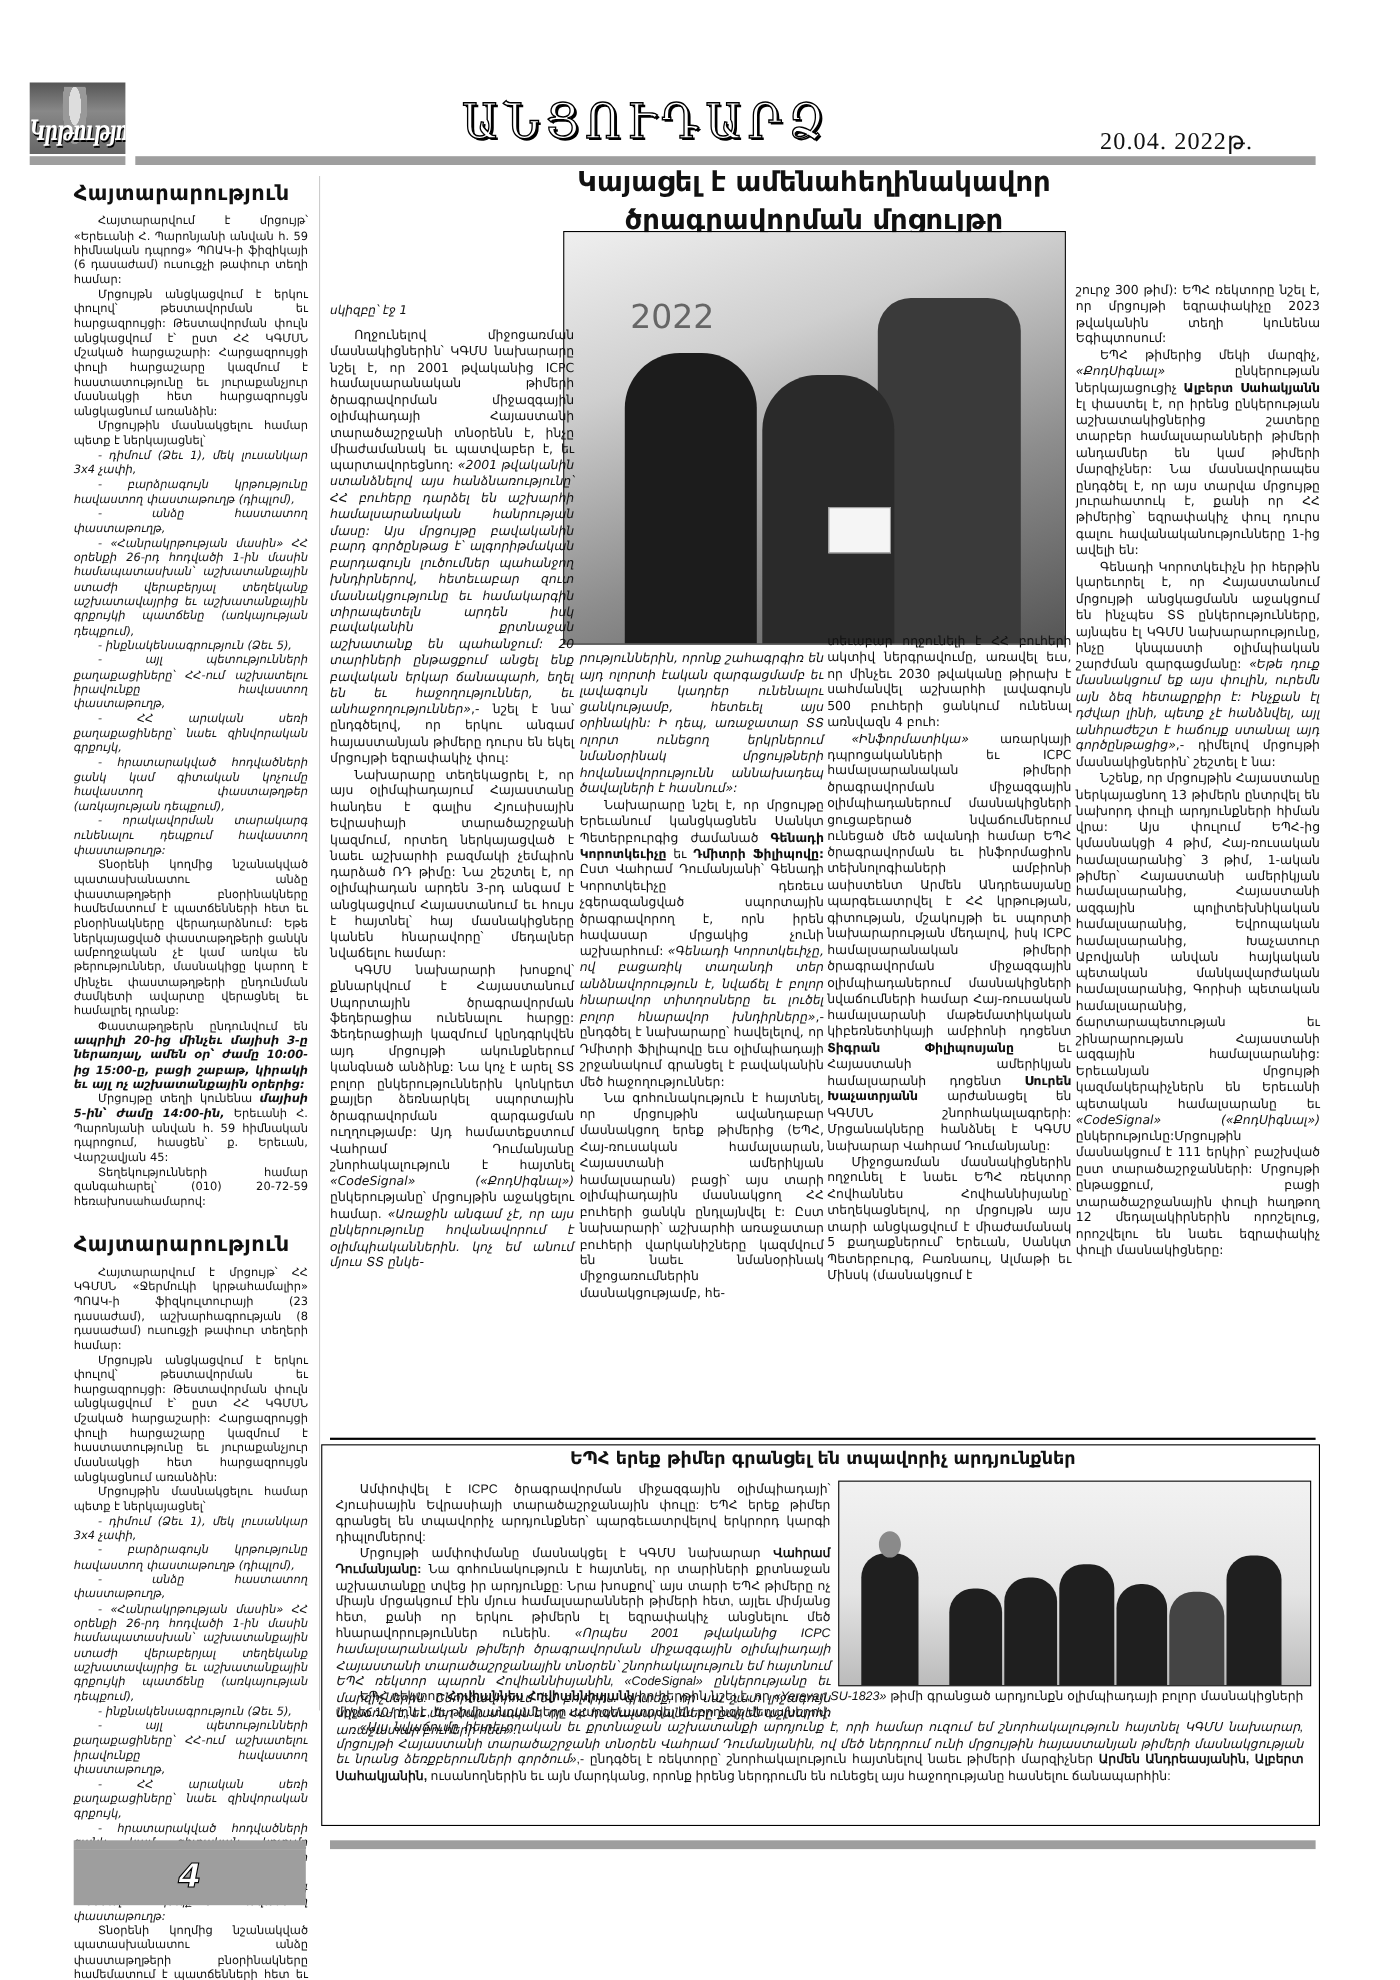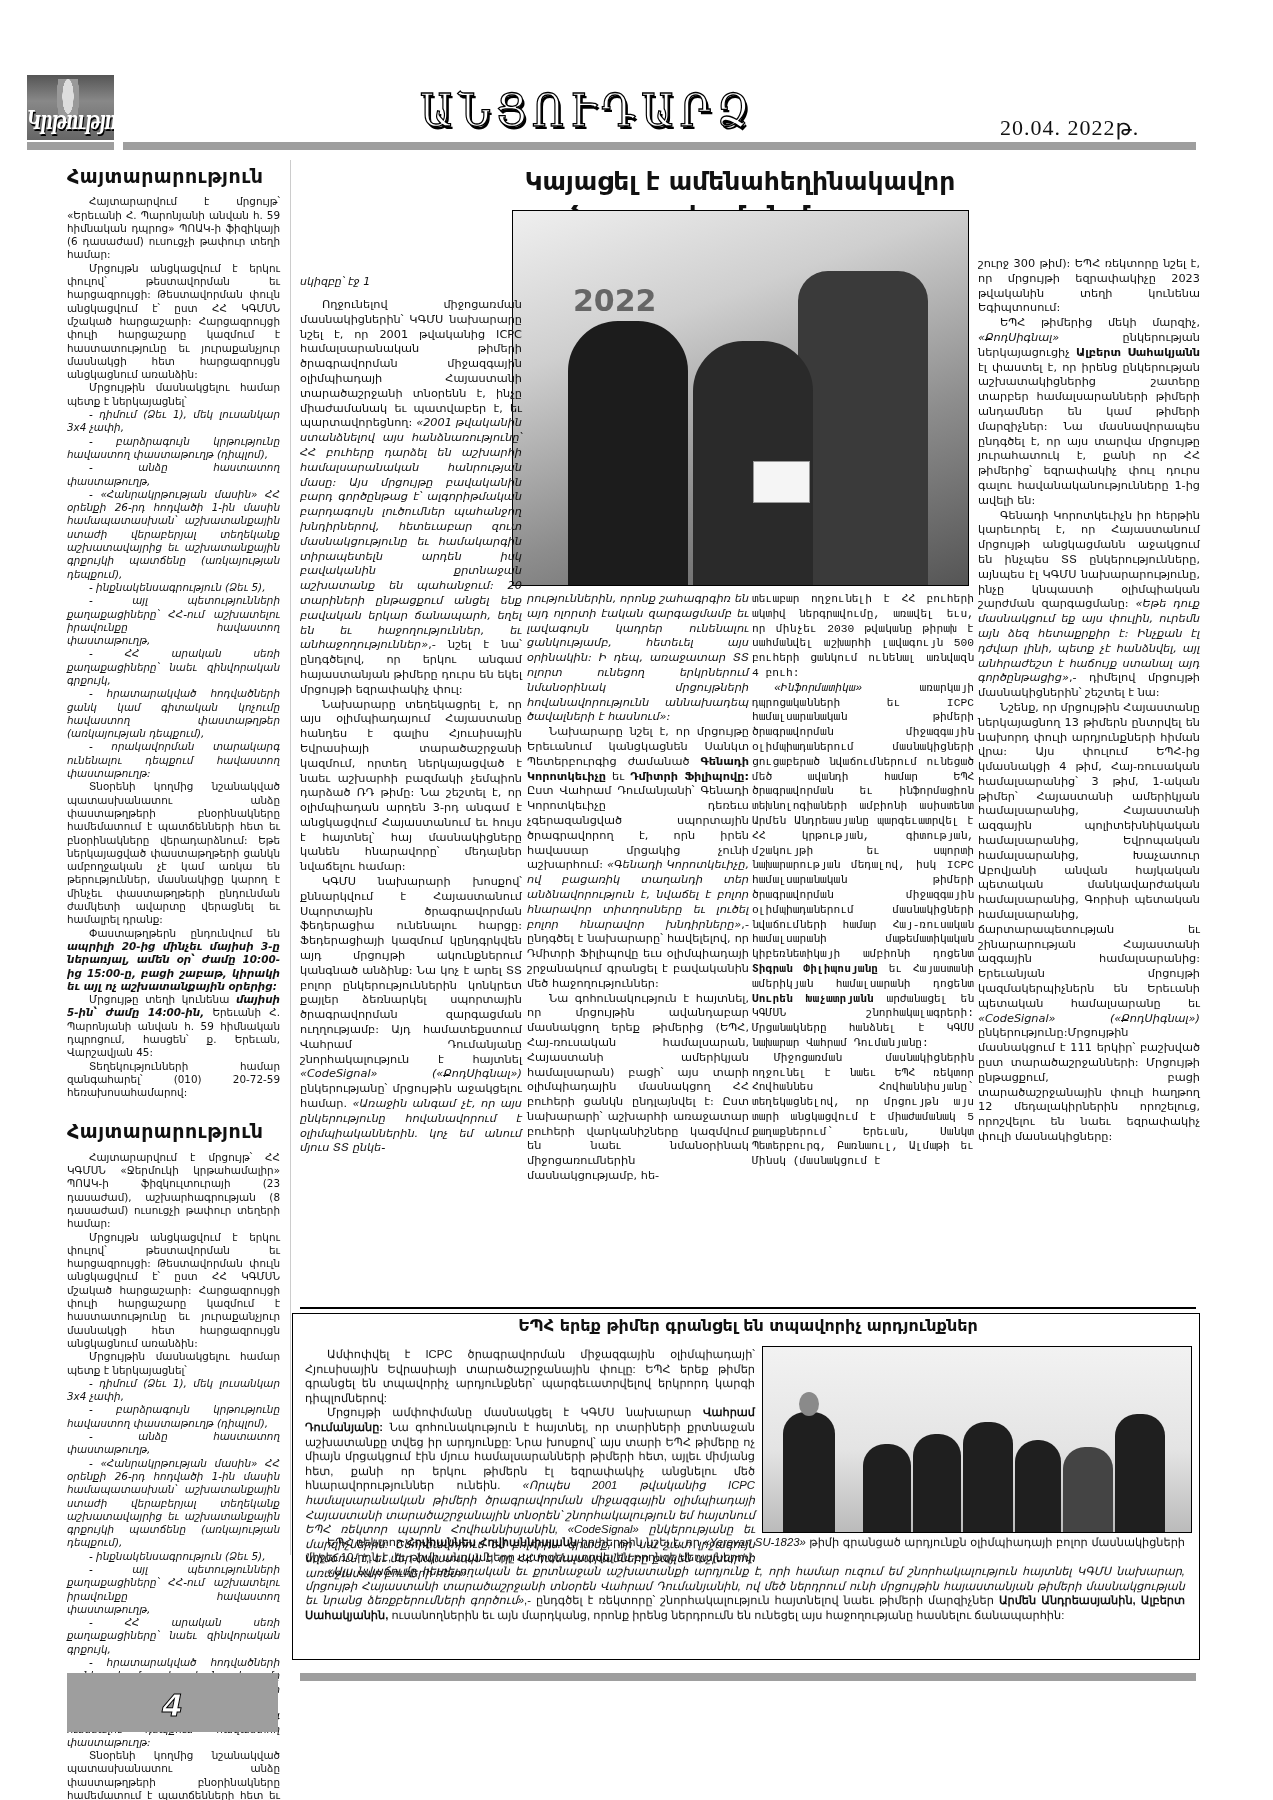--- a/index.html
+++ b/index.html
@@ -22,38 +22,38 @@
   .lcol .it { font-style:italic; }
   .lcol .bi { font-style:italic; font-weight:bold; }
   .lcol .ann2 { margin-top:26px; }
   .vline-l { left:290px; top:160px; width:1px; height:1395px; background:#ccc; }
   .foot-bar { left:67px; top:1673px; width:211px; height:8px; background:#9e9e9e; }
   .page-num-box { left:67px; top:1681px; width:211px; height:51px; background:#9e9e9e; }
   .page-num { left:67px; top:1688px; width:211px; text-align:center; color:#fff; font-family:"DejaVu Sans", sans-serif; font-weight:bold; font-style:italic; font-size:30px; -webkit-text-stroke:1px #000; }
   .foot-bar-r { left:300px; top:1673px; width:896px; height:8px; background:#9e9e9e; }
 
   
-  .main-title { left:460px; top:165px; width:560px; text-align:center; font-family:"DejaVu Sans", sans-serif; font-weight:bold; font-size:25px; line-height:34px; }
+  .main-title { left:460px; top:149px; width:560px; text-align:center; font-family:"DejaVu Sans", sans-serif; font-weight:bold; font-size:25px; line-height:34px; }
   .main-title .t1, .main-title .t2 { display:block; }
   .start { left:300px; top:275px; font-style:italic; font-size:11px; }
   .col { font-size:11.3px; line-height:14.8px; text-align:justify; }
   .col p { margin:0; text-indent:22px; }
   .col .it { font-style:italic; }
   .col b { font-weight:bold; }
   .c1 { left:300px; top:298px; width:222px; }
   .c2 { left:527px; top:592px; width:222px; }
-  .c3 { left:752px; top:592px; width:222px;font-family:Liberation Mono, monospace; }
+  .c3 { left:752px; top:576px; width:222px; }
   .c4 { left:978px; top:257px; width:222px; }
   .photo1 { left:512px; top:210px; width:455px; height:374px; border:1px solid #000;
             background:linear-gradient(160deg,#efefef 0%,#cfcfcf 30%,#8d8d8d 65%,#555 100%); overflow:hidden; }
   .photo1 .p-a { position:absolute; left:55px; top:110px; width:120px; height:264px; background:#1c1c1c; border-radius:50px 50px 0 0; }
   .photo1 .p-b { position:absolute; left:180px; top:130px; width:120px; height:244px; background:#2a2a2a; border-radius:50px 50px 0 0; }
   .photo1 .p-c { position:absolute; left:285px; top:60px; width:130px; height:314px; background:#3a3a3a; border-radius:30px 30px 0 0; }
   .photo1 .cert { position:absolute; left:240px; top:250px; width:55px; height:40px; background:#f5f5f5; border:1px solid #999; }
-  .photo1 .yr { position:absolute; left:60px; top:72px; font-size:30px; font-weight:bold; color:#666; font-family:"DejaVu Sans", sans-serif; }
+  .photo1 .yr { position:absolute; left:60px; top:60px; font-size:30px; font-weight:normal; color:#666; font-family:"DejaVu Sans", sans-serif; }
 
   
   .box { left:292px; top:1313px; width:906px; height:345px; border:1px solid #000; }
   .box-rule { left:300px; top:1307px; width:896px; height:2px; background:#000; }
   .box-title { left:300px; top:1316px; width:896px; text-align:center; font-family:"DejaVu Sans", sans-serif; font-weight:bold; font-size:16px; }
   .box-text { left:305px; top:1347px; width:450px; font-family:"Liberation Sans", sans-serif; font-size:11.3px; line-height:14.6px; text-align:justify; }
   .box-text p { margin:0; text-indent:22px; }
   .box-full { left:305px; top:1535px; width:880px; font-family:"Liberation Sans", sans-serif; font-size:11.3px; line-height:14.6px; text-align:justify; }
   .box-full p { margin:0; text-indent:22px; }
   .box-text .it, .box-full .it { font-style:italic; }

